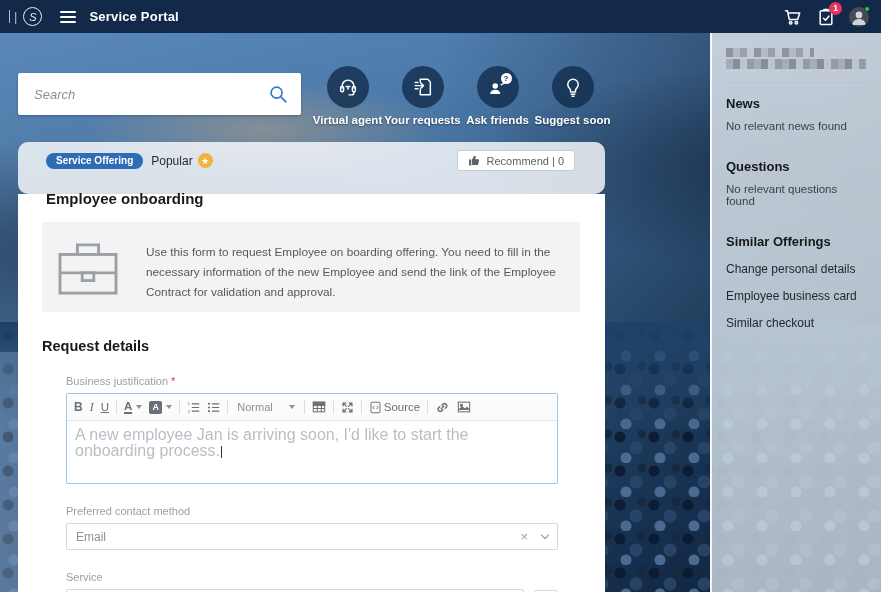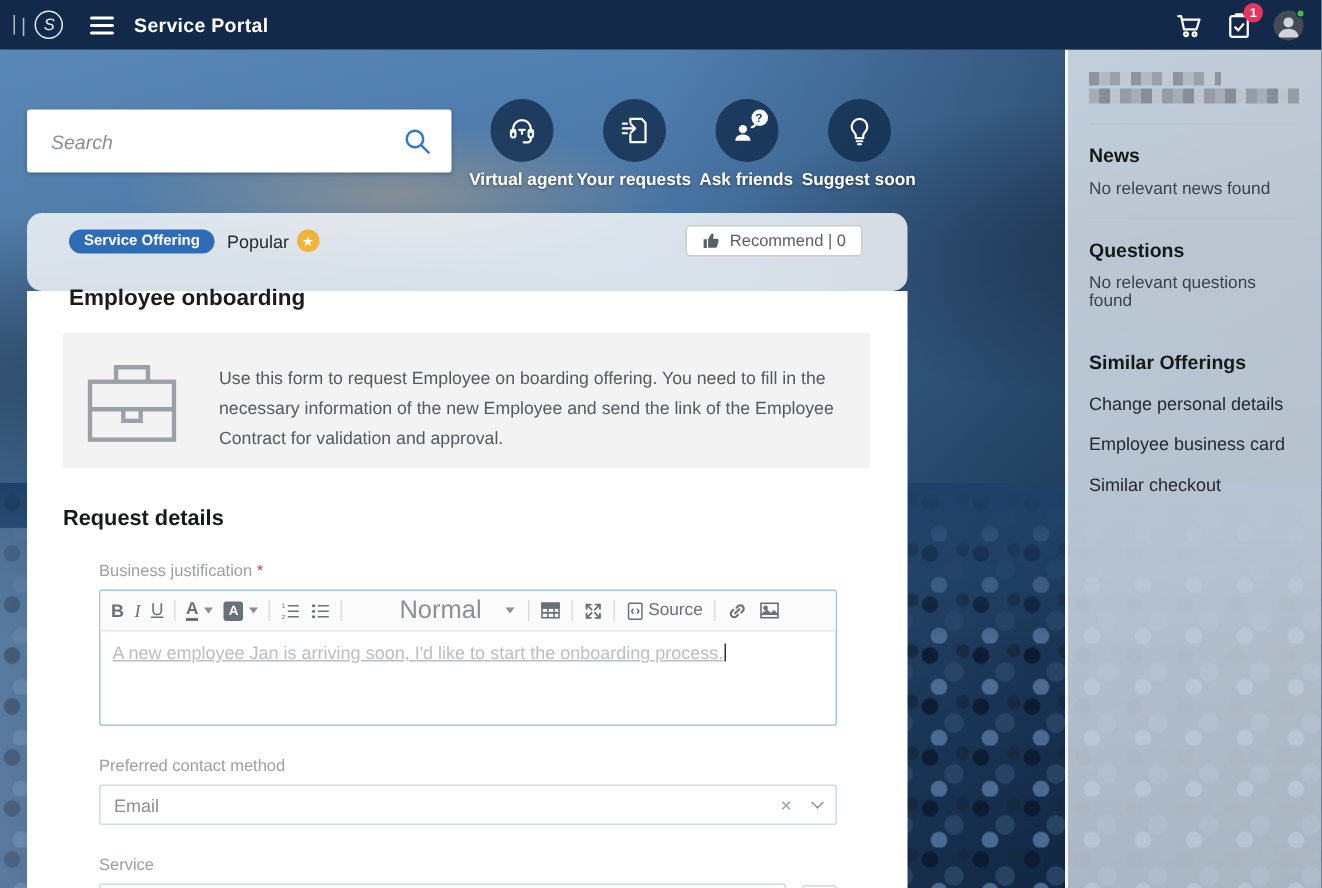--- a/index.html
+++ b/index.html
@@ -87,22 +87,22 @@
     padding:0 7px; gap:7px; color:#6a7077; }
   .tbtn { display:flex; align-items:center; gap:2px; font-size:11.5px; cursor:pointer; color:#6a7077; }
   .tbtn b { font-size:12px; } .tbtn i { font-family:"Liberation Serif", serif; font-size:12px; }
   .tb-A { position:relative; font-size:11.5px; font-weight:bold; line-height:10px; }
   .tb-A .bar { display:block; height:2px; background:#6a7077; margin-top:1px; }
   .tb-box { width:13px; height:13px; background:#6a7077; color:#fff; font-size:9px; font-weight:bold;
     display:flex; align-items:center; justify-content:center; border-radius:2px; }
   .mini-caret { width:0; height:0; border-left:3px solid transparent; border-right:3px solid transparent;
     border-top:4px solid #8a9099; margin-left:2px; }
   .tsep { width:1px; height:14px; background:#ddd; }
-  .format-dd { display:flex; align-items:center; gap:14px; font-size:17px; color:#8a9099; cursor:pointer; padding:0 2px;margin-left:29px; }
-  .editor-content { height:62px; padding:6px 8px; font-size:12px; color:#b8bec6; line-height:16px; cursor:text;text-decoration:underline; }
+  .format-dd { display:flex; align-items:center; gap:14px; font-size:11px; color:#8a9099; cursor:pointer; padding:0 2px; }
+  .editor-content { height:62px; padding:6px 8px; font-size:16px; color:#b8bec6; line-height:16px; cursor:text; }
   .caret-line { display:inline-block; width:1px; height:12px; background:#333; margin-left:1px; vertical-align:-2px; }
 
   
   .dd { height:27px; border:1px solid #d4d9de; border-radius:2px; display:flex; align-items:center;
     padding:0 9px; font-size:12px; color:#8b9199; background:#fff; cursor:pointer; }
   .dd .val { flex:1; }
   .dd .clear { font-size:13px; color:#9aa0a6; margin-right:14px; cursor:pointer; }
   .chev { width:6px; height:6px; border-right:1.5px solid #8a9099; border-bottom:1.5px solid #8a9099;
     transform:rotate(45deg); margin-top:-3px; }
   .service-row { display:flex; gap:10px; align-items:center; }

